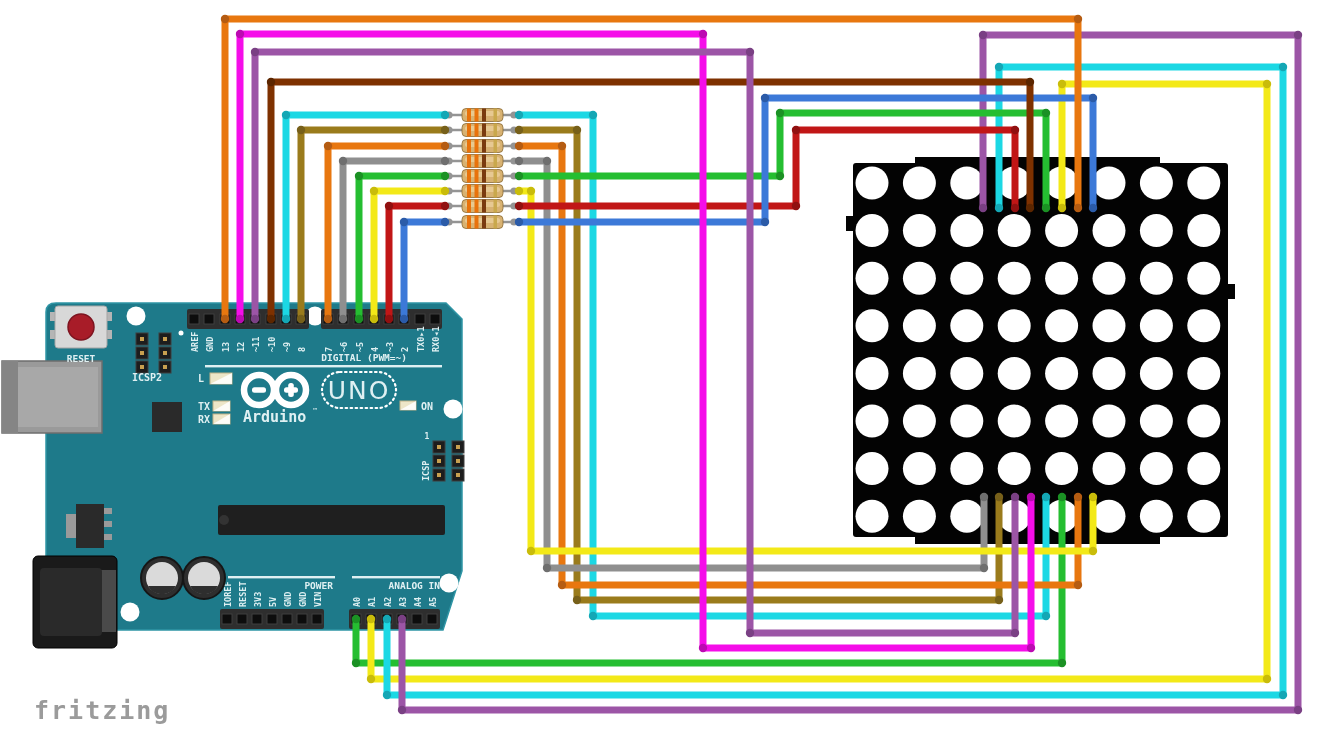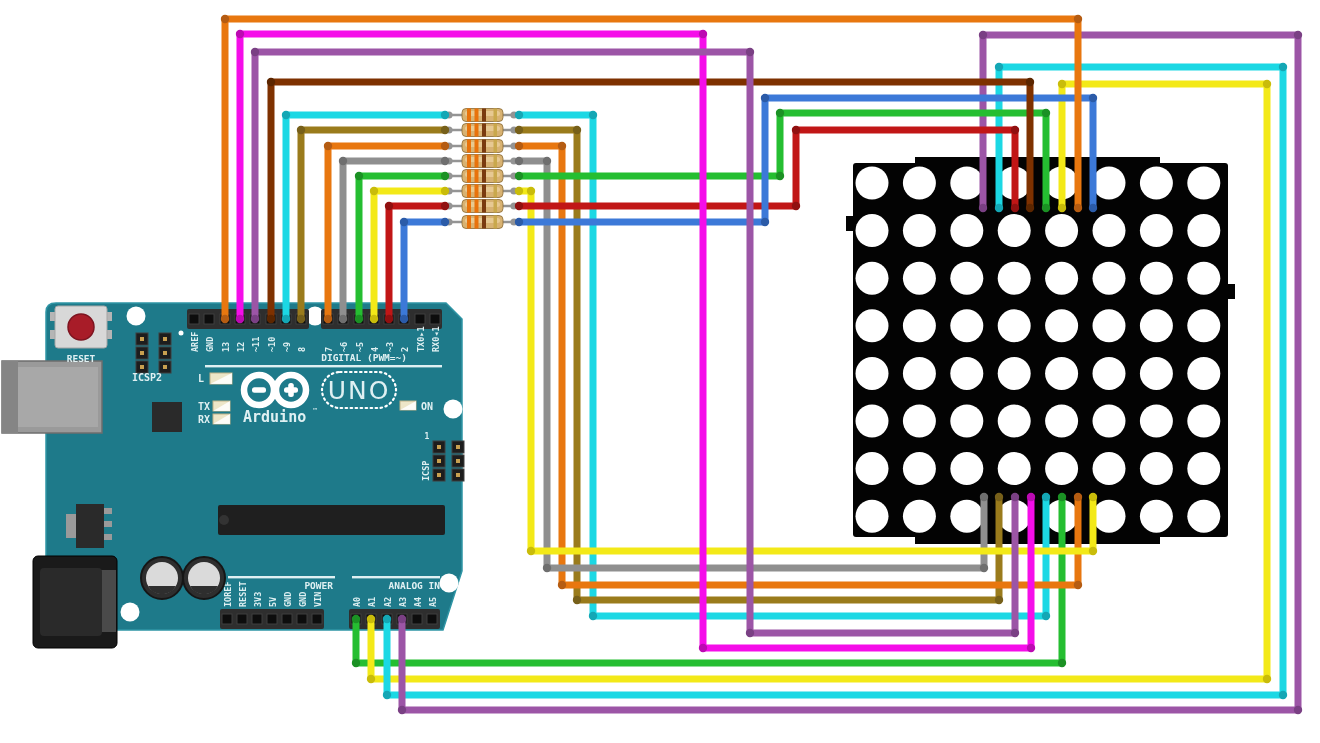--- a/index.html
+++ b/index.html
@@ -439,13 +439,14 @@
         <circle cx="1031" cy="497" r="4.2" fill="#bc0ab2"></circle>
         <polyline points="255,319 255,52 750,52 750,633 1015,633 1015,497" fill="none" stroke="#9c55a6" stroke-width="7"></polyline>
         <circle cx="255" cy="319" r="4.2" fill="#7a4084"></circle>
         <circle cx="255" cy="52" r="4.2" fill="#7a4084"></circle>
         <circle cx="750" cy="52" r="4.2" fill="#7a4084"></circle>
         <circle cx="750" cy="633" r="4.2" fill="#7a4084"></circle>
         <circle cx="1015" cy="633" r="4.2" fill="#7a4084"></circle>
         <circle cx="1015" cy="497" r="4.2" fill="#7a4084"></circle>
       </g>
     </svg>
+  <div class="watermark">fritzing</div>
 </div>
 
 </body></html>

